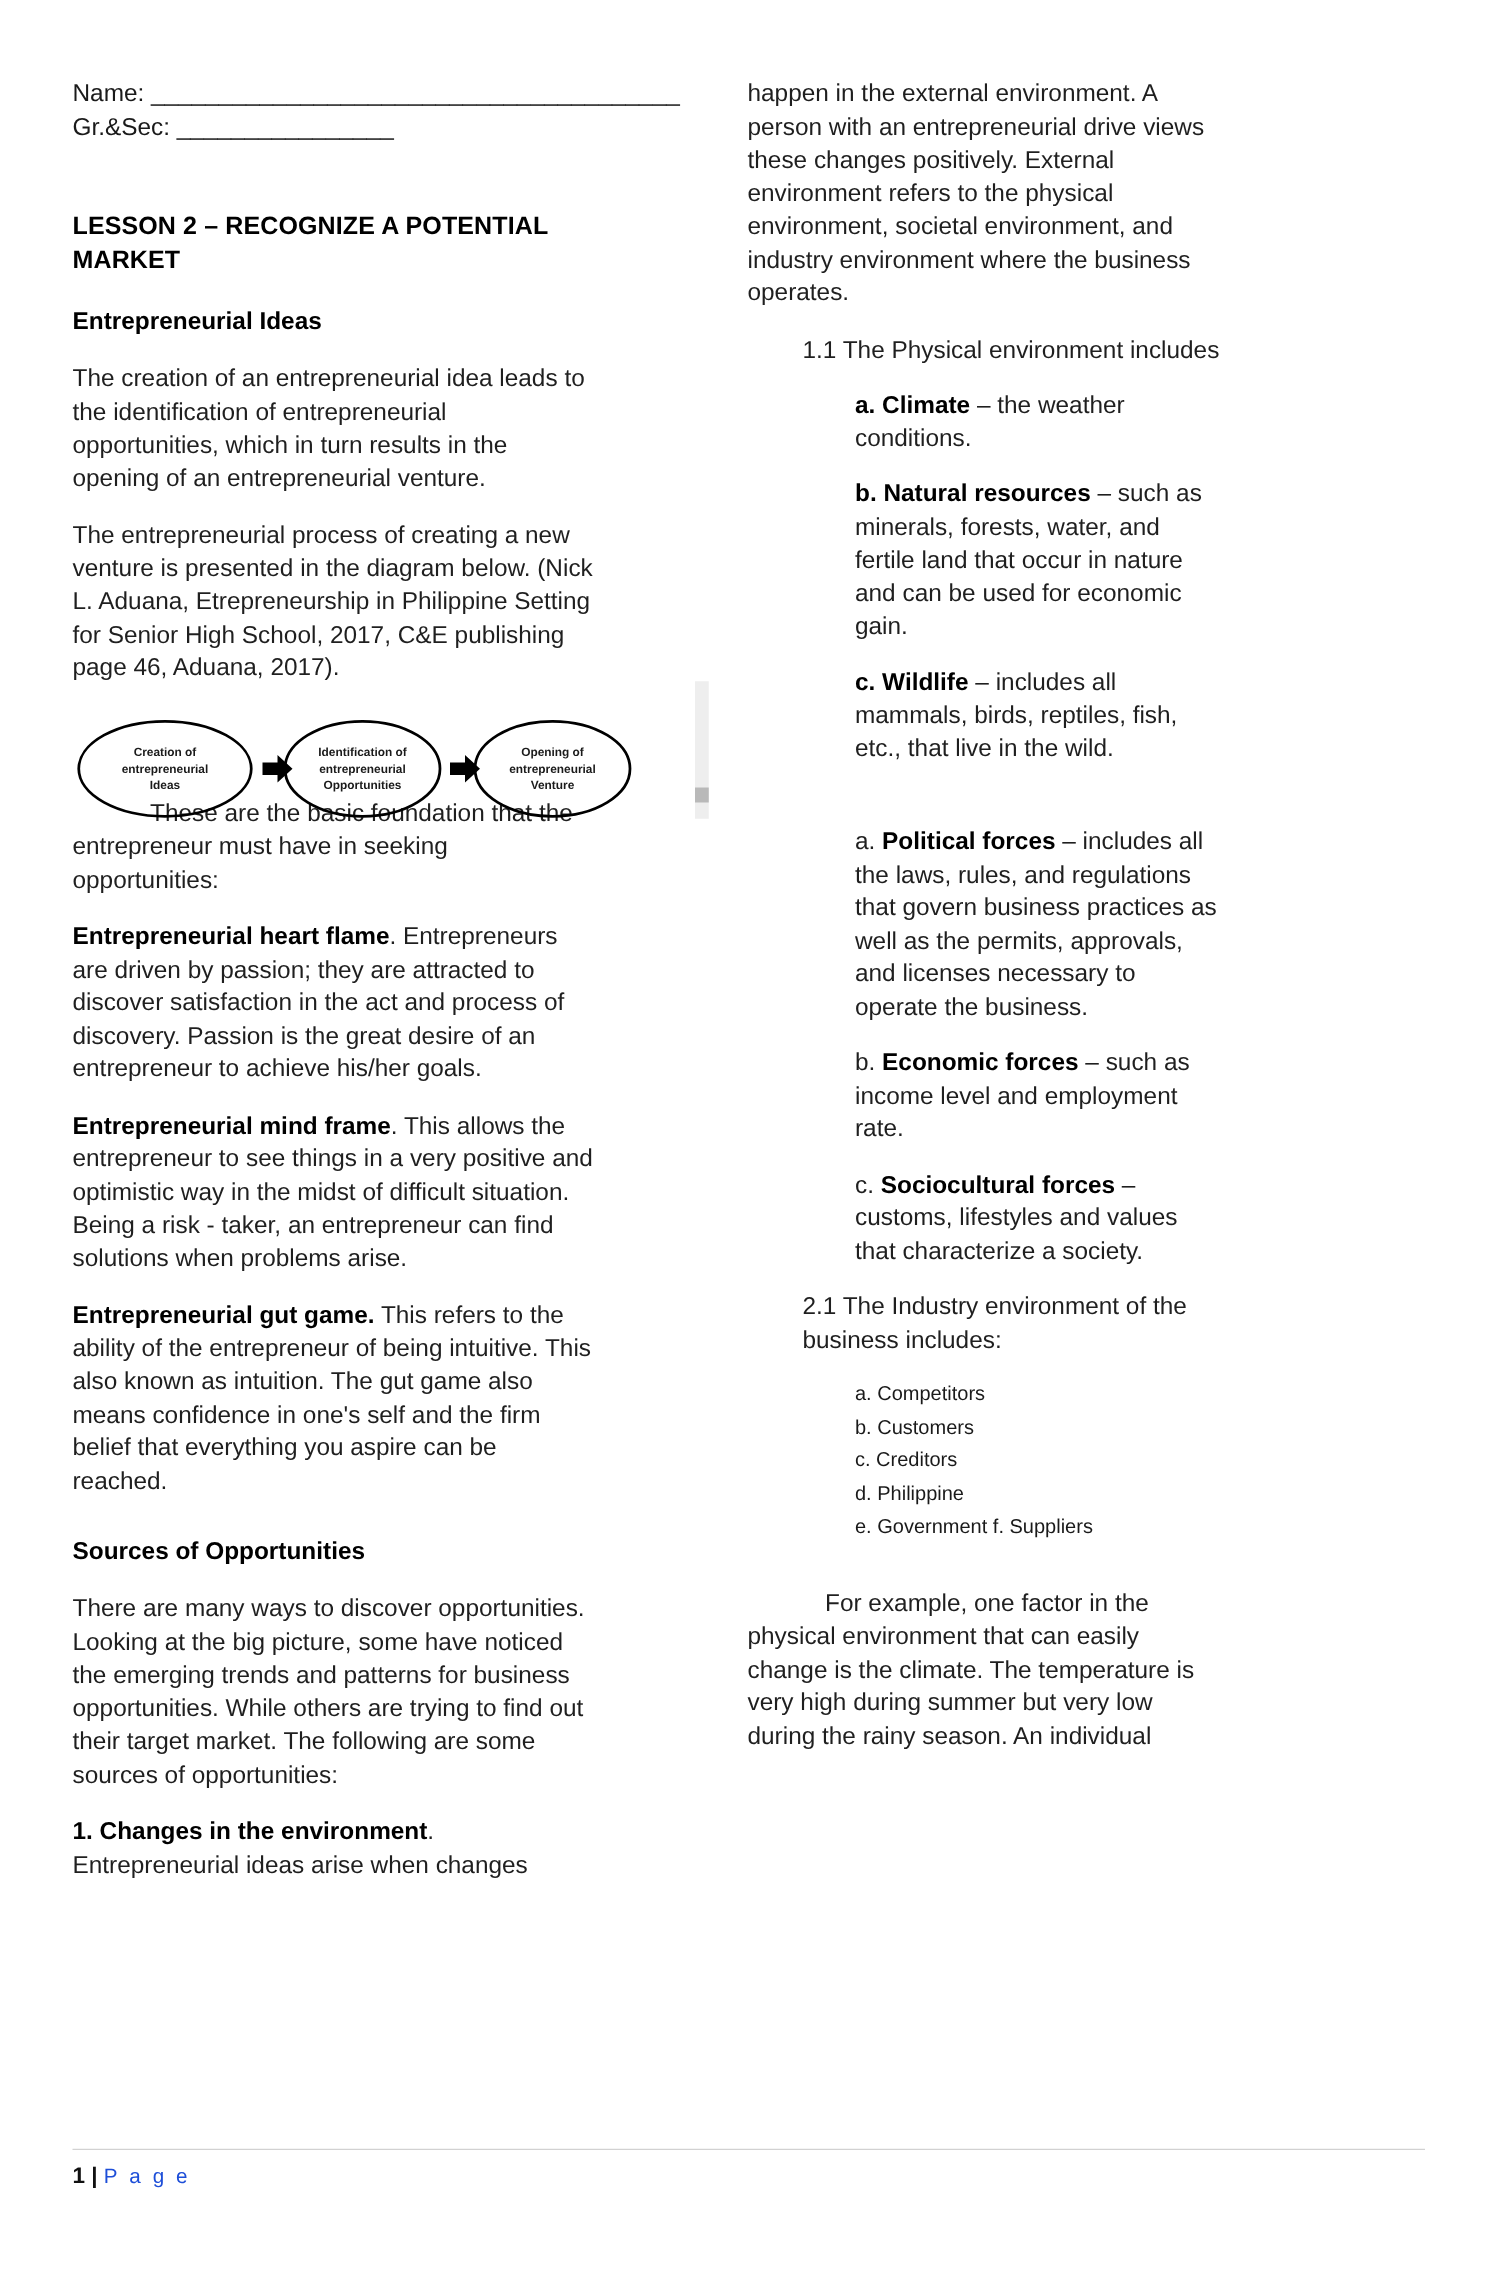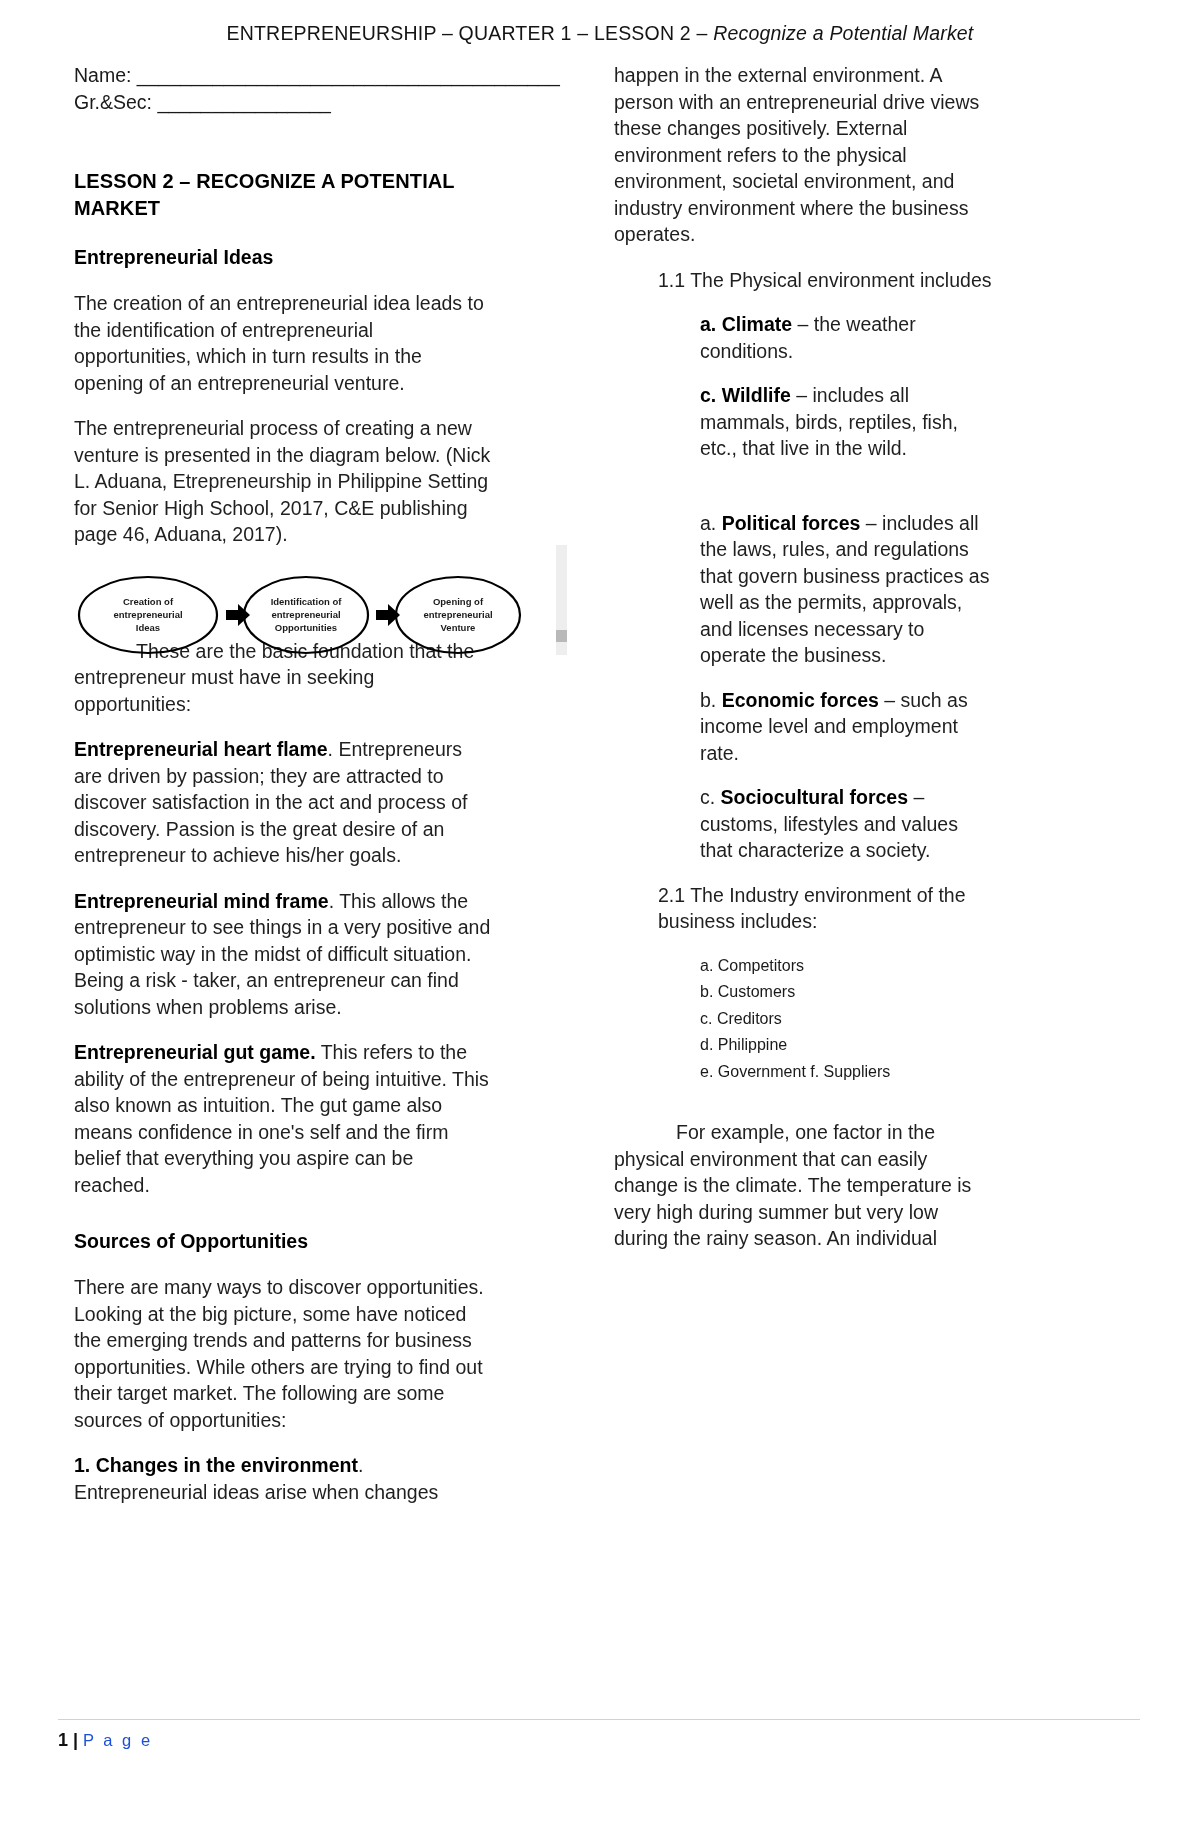--- a/index.html
+++ b/index.html
@@ -33,21 +33,21 @@
     white-space: nowrap;
   }
   .doc-header .ital {
     font-style: italic;
   }
 
   
   .columns {
     position: absolute;
     top: 62px;
-    left: 16px;
+    left: 0;
     width: 1108px;
     height: 1650px;
   }
   .col {
     position: absolute;
     top: 0;
   }
   .col-left {
     left: 58px;
     width: 420px;
@@ -157,23 +157,20 @@
     width: 11px;
     height: 12px;
     background: #b9b9b9;
   }
 </style>
 </head>
 <body>
 
 <div class="page">
 
-  <div class="doc-header">
-    <span>ENTREPRENEURSHIP – QUARTER 1 – LESSON 2 – </span><span class="ital">Recognize a Potential Market</span>
-  </div>
 
   <div class="scroll-track"></div>
   <div class="scroll-thumb"></div>
 
   <div class="columns">
 
     <div class="col col-left">
 
       <div class="namelines">Name: _______________________________________</div>
       <div class="namelines">Gr.&amp;Sec: ________________</div>
@@ -230,20 +227,21 @@
     </div>
 
     <div class="col col-right">
 
       <p>happen in the external environment. A person with an entrepreneurial drive views these changes positively. External environment refers to the physical environment, societal environment, and industry environment where the business operates.</p>
 
       <p class="lvl1">1.1 The Physical environment includes</p>
 
       <p class="lvl2"><b>a. Climate</b><span> – the weather conditions.</span></p>
 
+      <p class="lvl2"><b>b. Natural resources</b><span> – such as minerals, forests, water, and fertile land that occur in nature and can be used for economic gain.</span></p>
 
       <p class="lvl2" style="margin-bottom:48px;"><b>c. Wildlife</b><span> – includes all mammals, birds, reptiles, fish, etc., that live in the wild.</span></p>
 
 
       <p class="lvl2"><span>a. </span><b>Political forces</b><span> – includes all the laws, rules, and regulations that govern business practices as well as the permits, approvals, and licenses necessary to operate the business.</span></p>
 
       <p class="lvl2"><span> b. </span><b>Economic forces</b><span> – such as income level and employment rate.</span></p>
 
       <p class="lvl2"><span>c. </span><b>Sociocultural forces</b><span> – customs, lifestyles and values that characterize a society.</span></p>
 

